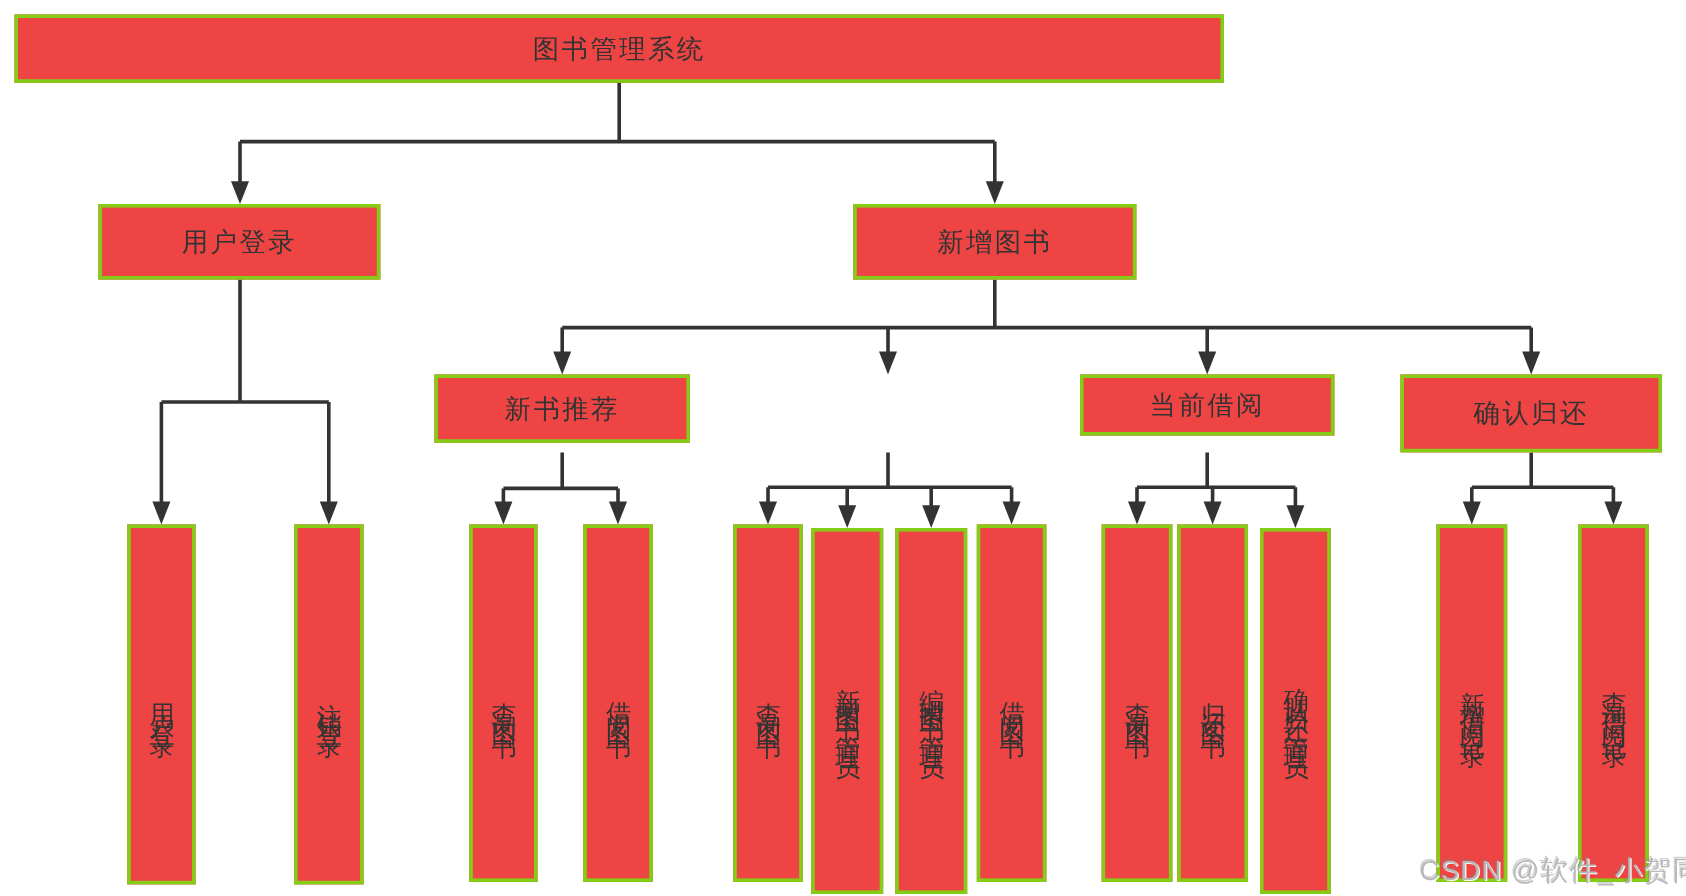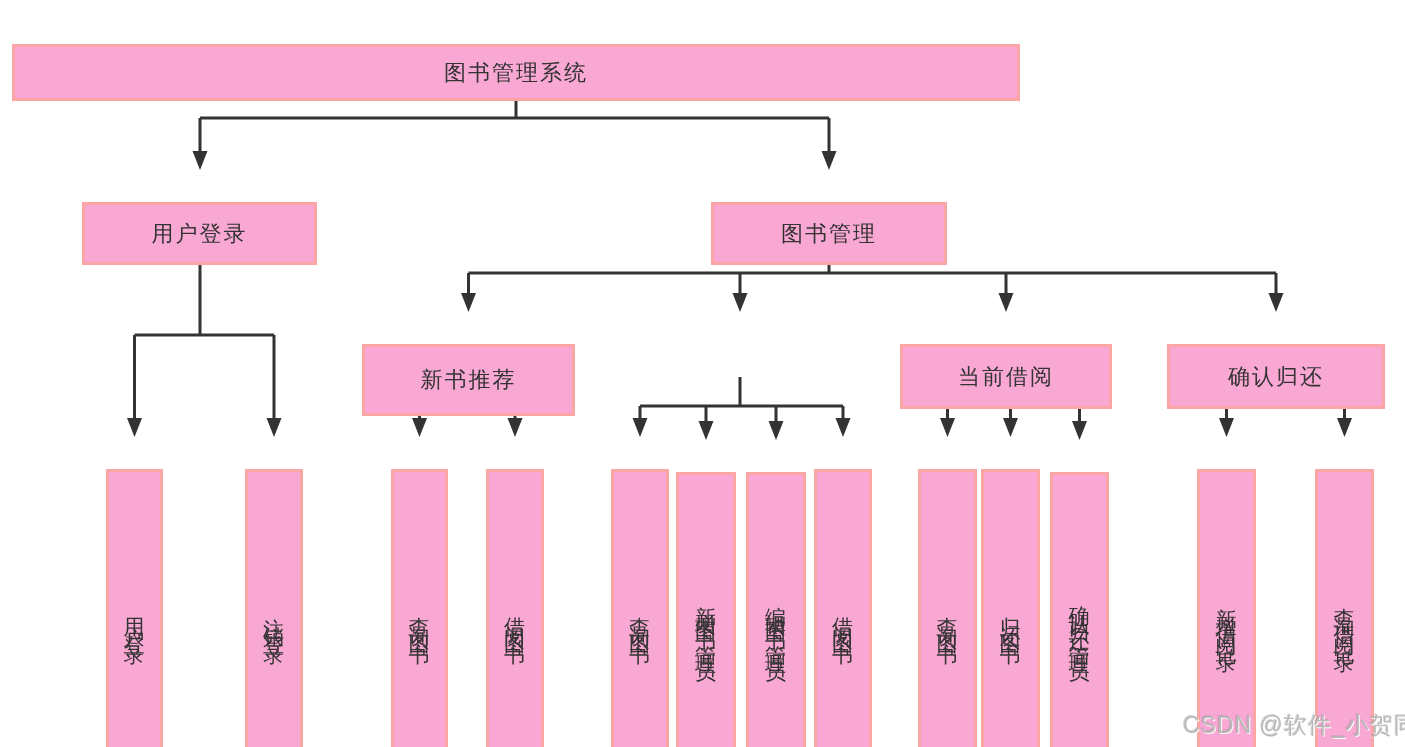--- a/index.html
+++ b/index.html
@@ -12,27 +12,26 @@
     overflow: hidden;
   }
   .connectors {
     position: absolute;
     left: 0; top: 0;
     width: 1405px; height: 747px;
   }
   .node {
     position: absolute;
     box-sizing: border-box;
-    border: 3px solid #fca5a5;
-    background: #f9a8d4;
+    border: 3px solid #84cc16;
+    background: #ef4444;
     display: flex;
     align-items: center;
     justify-content: center;
     color: #333333;
-    margin-top: 32px;
   }
   .node.h {
     font-size: 22px;
     letter-spacing: 2px;
     white-space: nowrap;
   }
   .node.v {
     font-size: 21px;
     writing-mode: vertical-rl;
     text-orientation: mixed;
@@ -93,24 +92,24 @@
       <path d="M1003 418 L1018 418 L1010.5 437 Z"></path>
       <path d="M1072 421 L1087 421 L1079.5 440 Z"></path>
       <path d="M1219 418 L1234 418 L1226.5 437 Z"></path>
       <path d="M1337 418 L1352 418 L1344.5 437 Z"></path>
     </g>
   </svg>
 
   <div class="node h" style="left:12px;top:12px;width:1008px;height:57px">图书管理系统</div>
 
   <div class="node h" style="left:82px;top:170px;width:235px;height:63px">用户登录</div>
-  <div class="node h" style="left:711px;top:170px;width:236px;height:63px">图书管理</div>
+  <div class="node h" style="left:711px;top:170px;width:236px;height:63px">新增图书</div>
 
-  <div class="node h" style="left:362px;top:312px;width:213px;height:72px">新书推荐</div>
-  <div class="node h" style="left:900px;top:312px;width:212px;height:65px">当前借阅</div>
+  <div class="node h" style="left:362px;top:312px;width:213px;height:57px">新书推荐</div>
+  <div class="node h" style="left:900px;top:312px;width:212px;height:51px">当前借阅</div>
   <div class="node h" style="left:1167px;top:312px;width:218px;height:65px">确认归还</div>
 
   <div class="node v" style="left:106px;top:437px;width:57px;height:300px">用户登录</div>
   <div class="node v" style="left:245px;top:437px;width:58px;height:300px">注销登录</div>
 
   <div class="node v" style="left:391px;top:437px;width:57px;height:298px">查询图书</div>
   <div class="node v" style="left:486px;top:437px;width:58px;height:298px">借阅图书</div>
 
   <div class="node v" style="left:611px;top:437px;width:58px;height:298px">查询图书</div>
   <div class="node v long" style="left:676px;top:440px;width:60px;height:305px">新增图书（管理员）</div>

